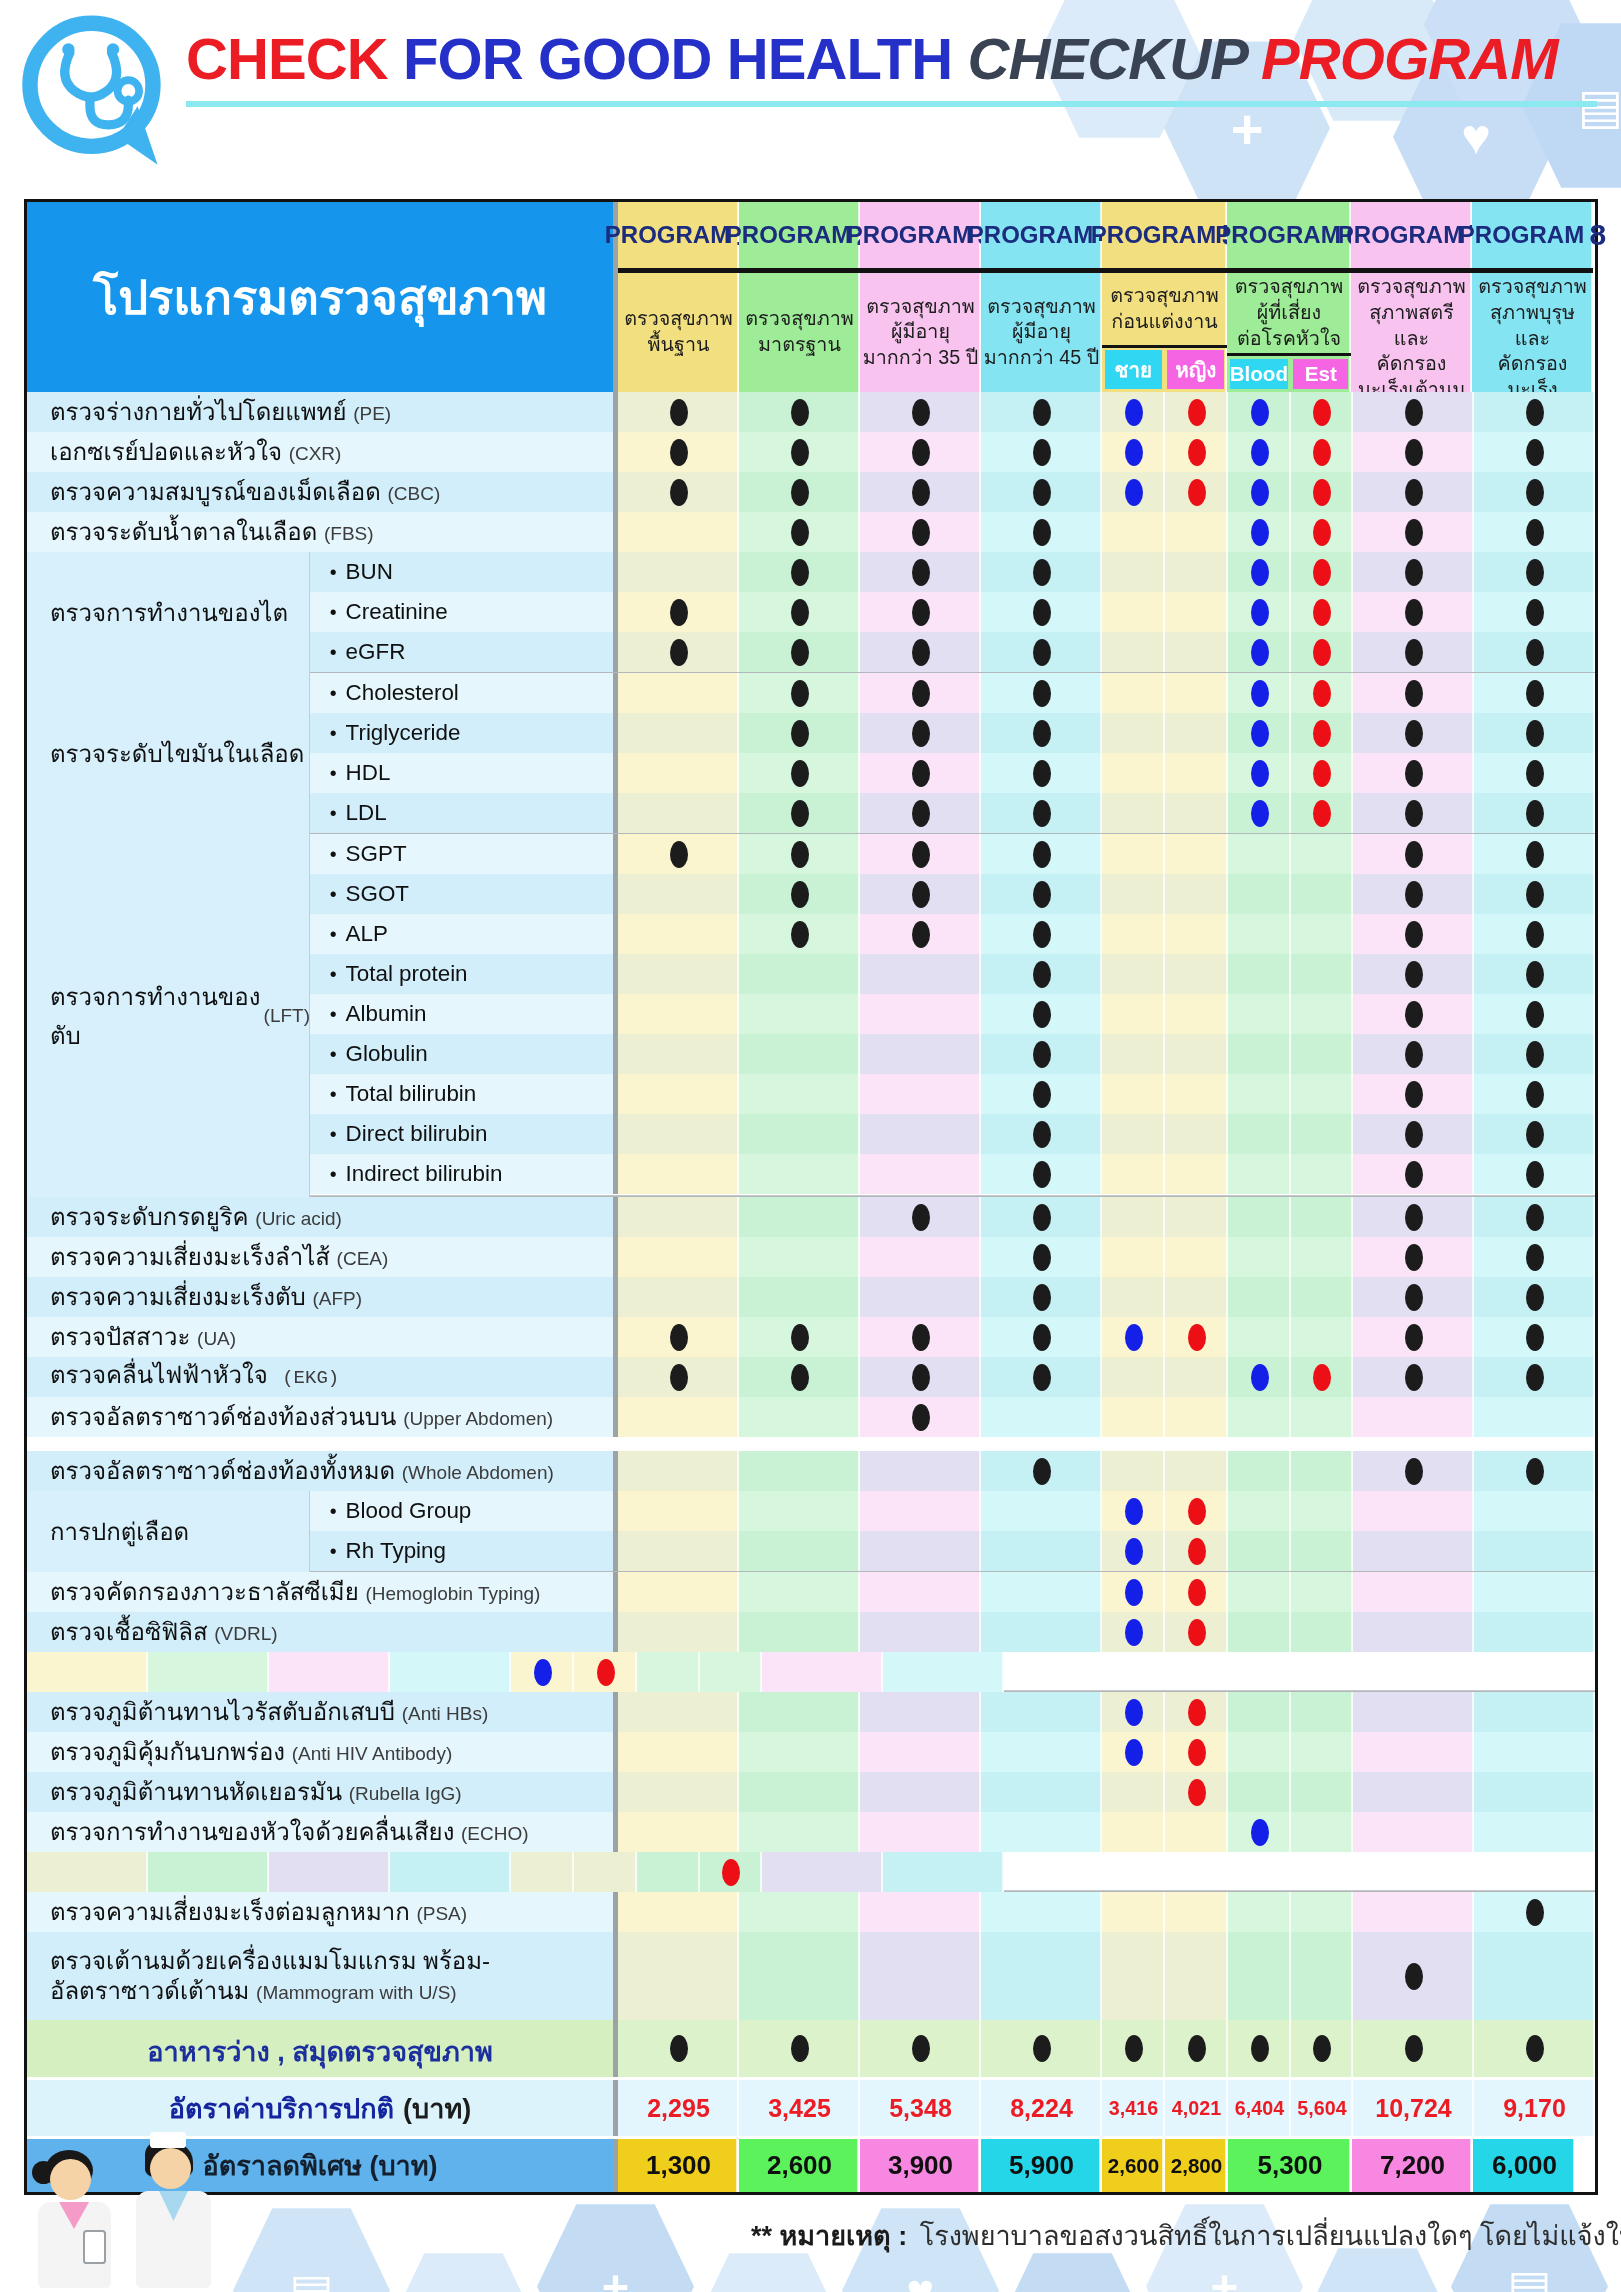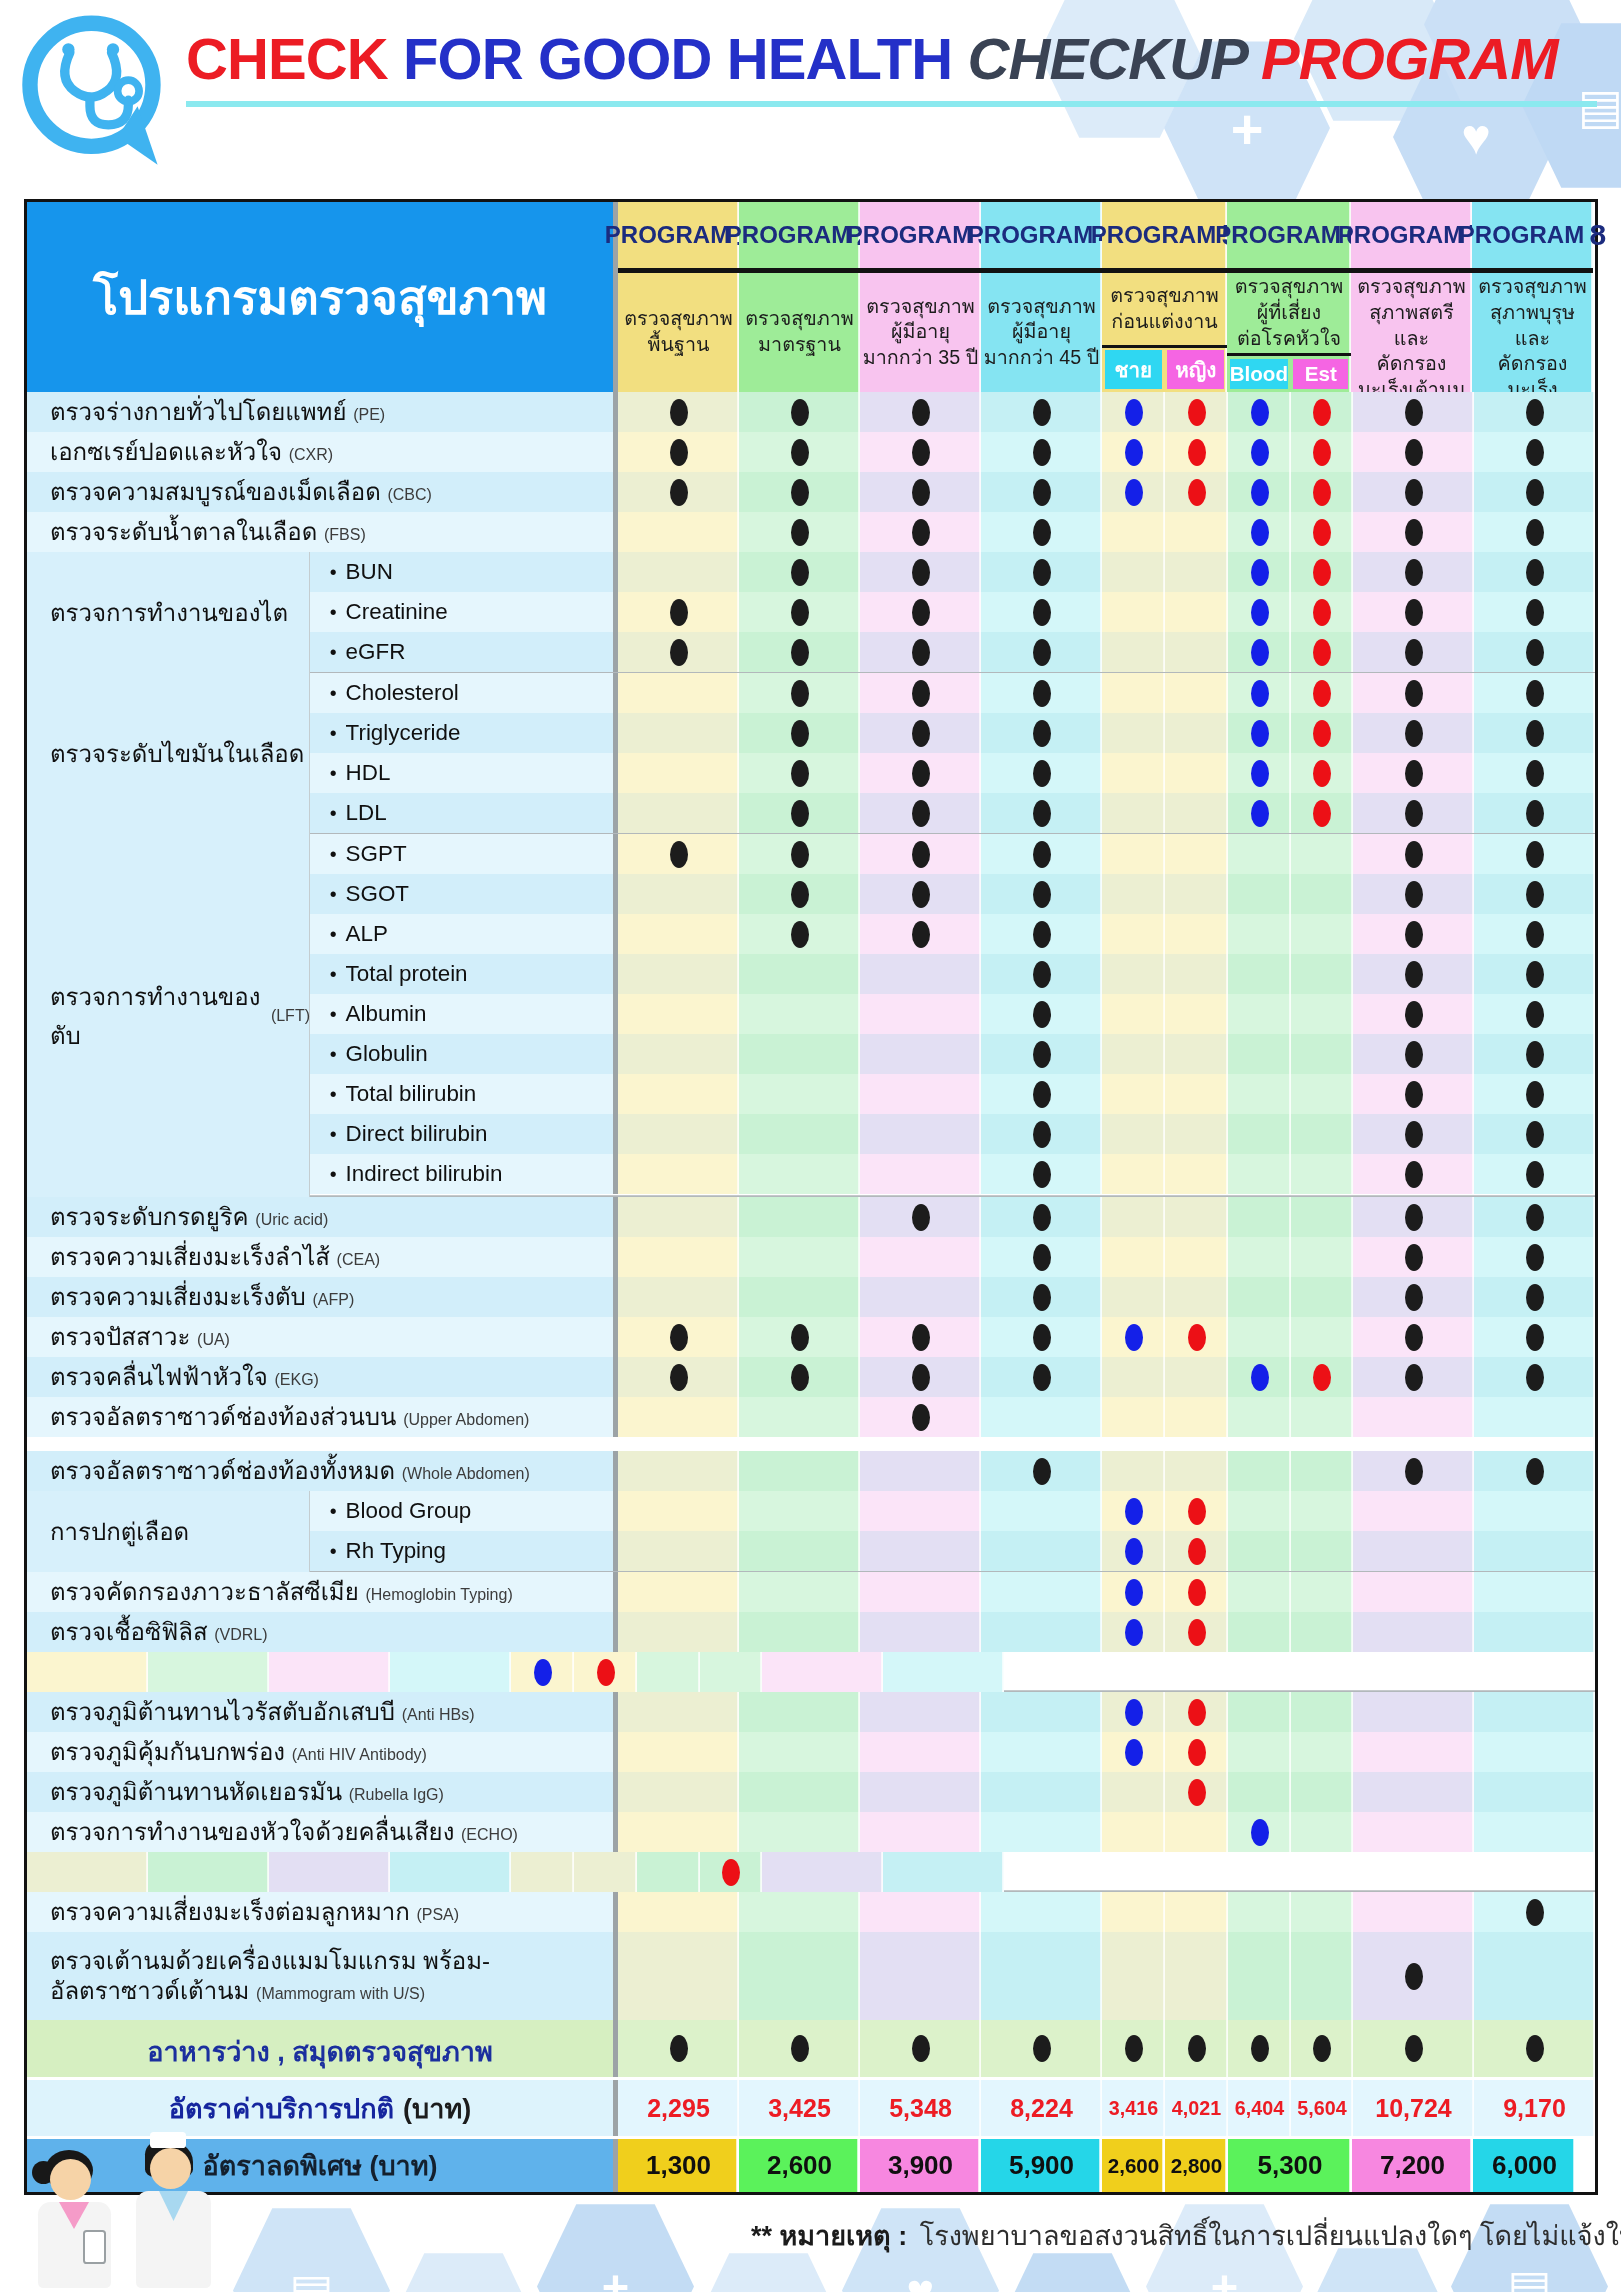--- a/index.html
+++ b/index.html
@@ -63,21 +63,21 @@
   .chip-cyan   { background:#2FD7F2; }
   .chip-magenta{ background:#F565E3; }
 
   
   .row, .irow { display:flex; }
   .rlabel {
     width:591px; border-right:5.4px solid #9CA3A6;
     display:flex; flex-direction:column; justify-content:center;
     padding-left:23px; font-size:24px; color:#101010; line-height:1.25;
   }
-  .rlabel .code, .glabel .code, .sublabel .code { color:#3c3c3c; font-size:16px; }
+  .rlabel .code, .glabel .code, .sublabel .code { color:#3c3c3c; font-size:19px; }
   .grow { display:flex; }
   .glabel {
     width:283px; display:flex; align-items:center; padding-left:23px;
     font-size:24px; color:#101010; background:#D7F0FB;
     box-shadow:inset -0.9px 0 0 #c3c9cc;
   }
   .gitems { display:flex; flex-direction:column; }
   .sublabel {
     width:308px; border-right:5.4px solid #9CA3A6;
     display:flex; align-items:center; padding-left:19.7px;
@@ -887,21 +887,21 @@
         </div>
         <div class="cell c-grn-b" style="width: 63px; height: 40px;"></div>
         <div class="cell c-grn-b" style="width: 62px; height: 40px;"></div>
         <div class="cell c-pnk-b" style="width: 121px; height: 40px;">
           <div class="dot dot-k"></div>
         </div>
         <div class="cell c-cyn-b" style="width: 121px; height: 40px;">
           <div class="dot dot-k"></div>
         </div>
       </div>
-      <div class="row sect-end" style="height: 40px;">
+      <div class="row sect-end" style="height: 40px; font-family: Liberation Mono, monospace;">
         <div class="rlabel l-a">
           <span>ตรวจคลื่นไฟฟ้าหัวใจ <span class="code">(EKG)</span></span>
         </div>
         <div class="cell c-yel-a" style="width: 121px; height: 40px;">
           <div class="dot dot-k"></div>
         </div>
         <div class="cell c-grn-a" style="width: 121px; height: 40px;">
           <div class="dot dot-k"></div>
         </div>
         <div class="cell c-pnk-a" style="width: 121px; height: 40px;">

